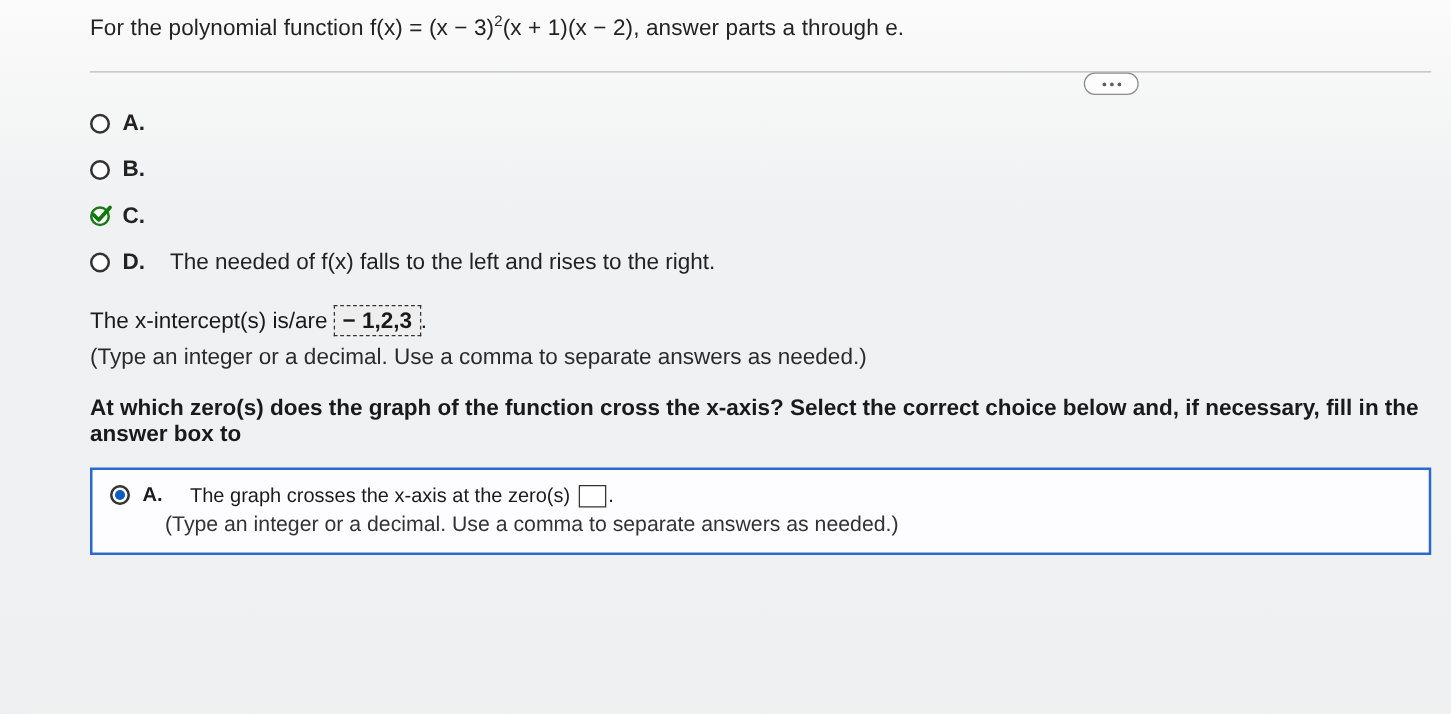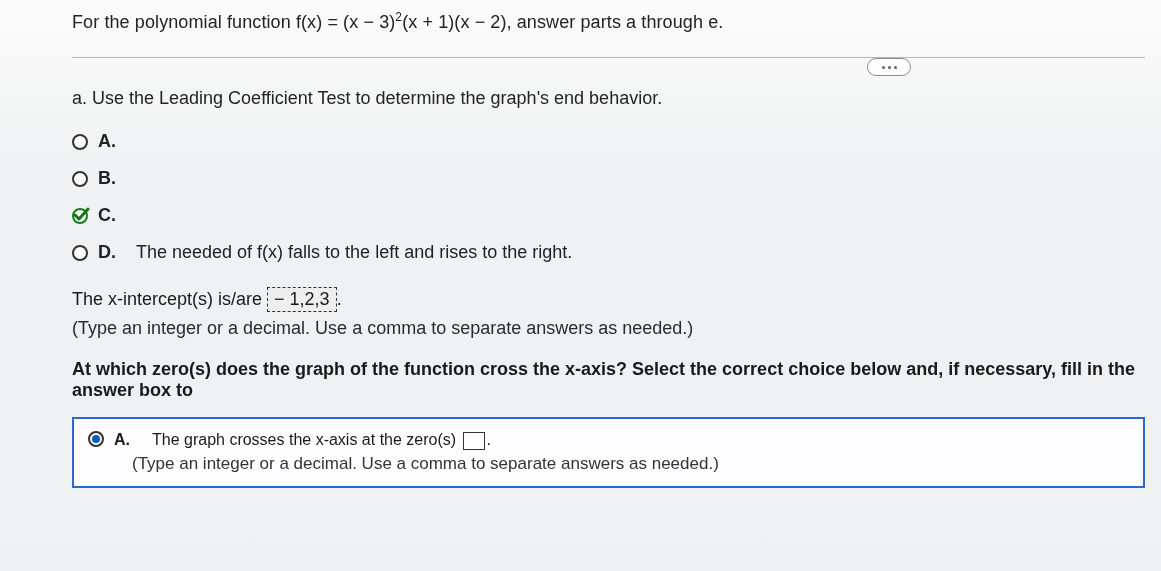--- a/index.html
+++ b/index.html
@@ -98,20 +98,21 @@
     width: 18px; height: 18px;
   }
   .answer-line { font-size: 18px; margin: 0 0 6px 0; }
   .answer-box {
     display: inline-block;
     border: 1px dashed #333;
     background: #eeeeee;
     padding: 1px 6px;
     min-width: 56px;
     text-align: center;
+    font-weight: bold;
   }
   .hint {
     font-size: 18px;
     color: #2b2b2b;
     margin: 0 0 20px 0;
   }
   .cross-q {
     font-size: 18px;
     margin: 0 0 16px 0;
     font-weight: bold;
@@ -175,21 +176,20 @@
     <span>For the polynomial function f(x) = (x − 3)</span><span class="sup">2</span><span>(x + 1)(x − 2), answer parts a through e.</span>
   </p>
 
   <hr class="divider">
   <div class="dots-pill">
     <span></span>
     <span></span>
     <span></span>
   </div>
 
-  <p class="sub-question">a. Use the Leading Coefficient Test to determine the graph's end behavior.</p>
 
   <div class="options">
 
     <div class="option">
       <span class="radio"></span>
       <span class="opt-letter">A.</span>
     </div>
 
     <div class="option">
       <span class="radio"></span>

